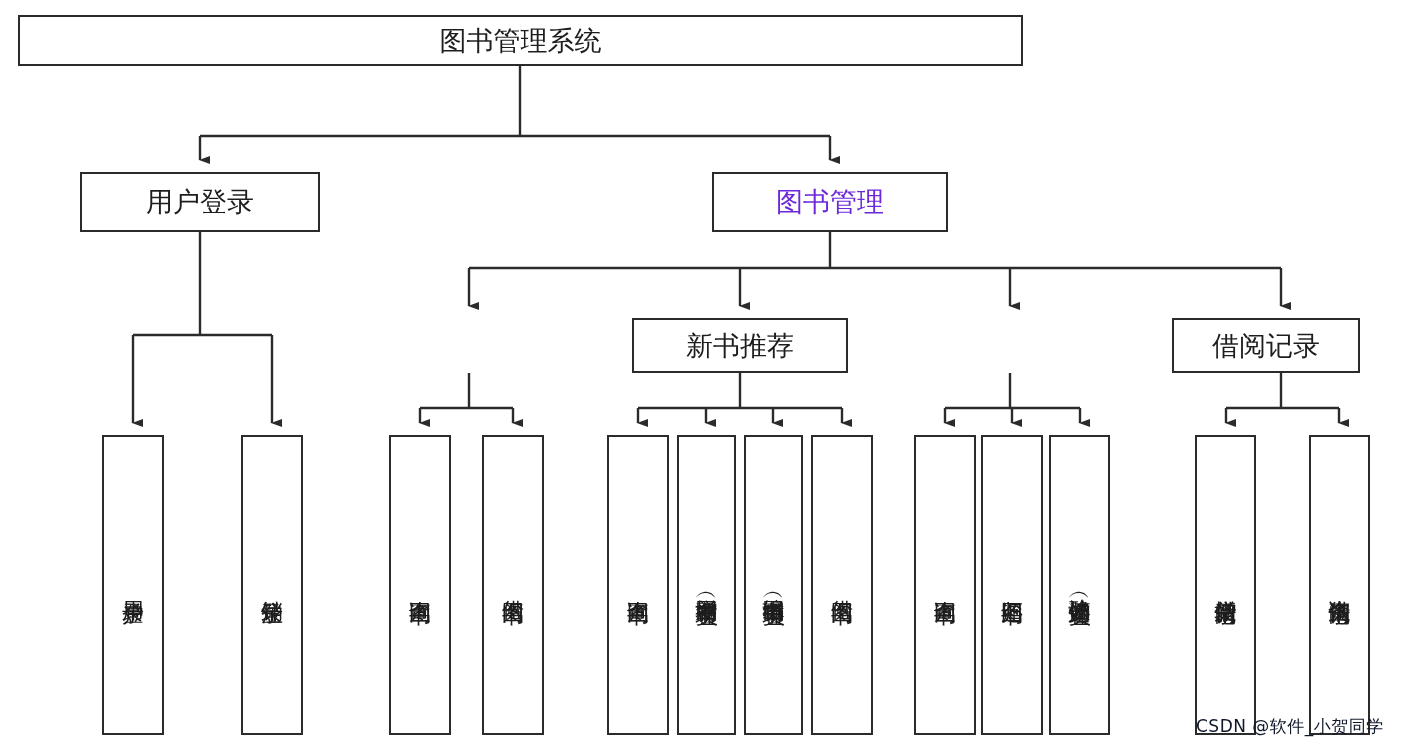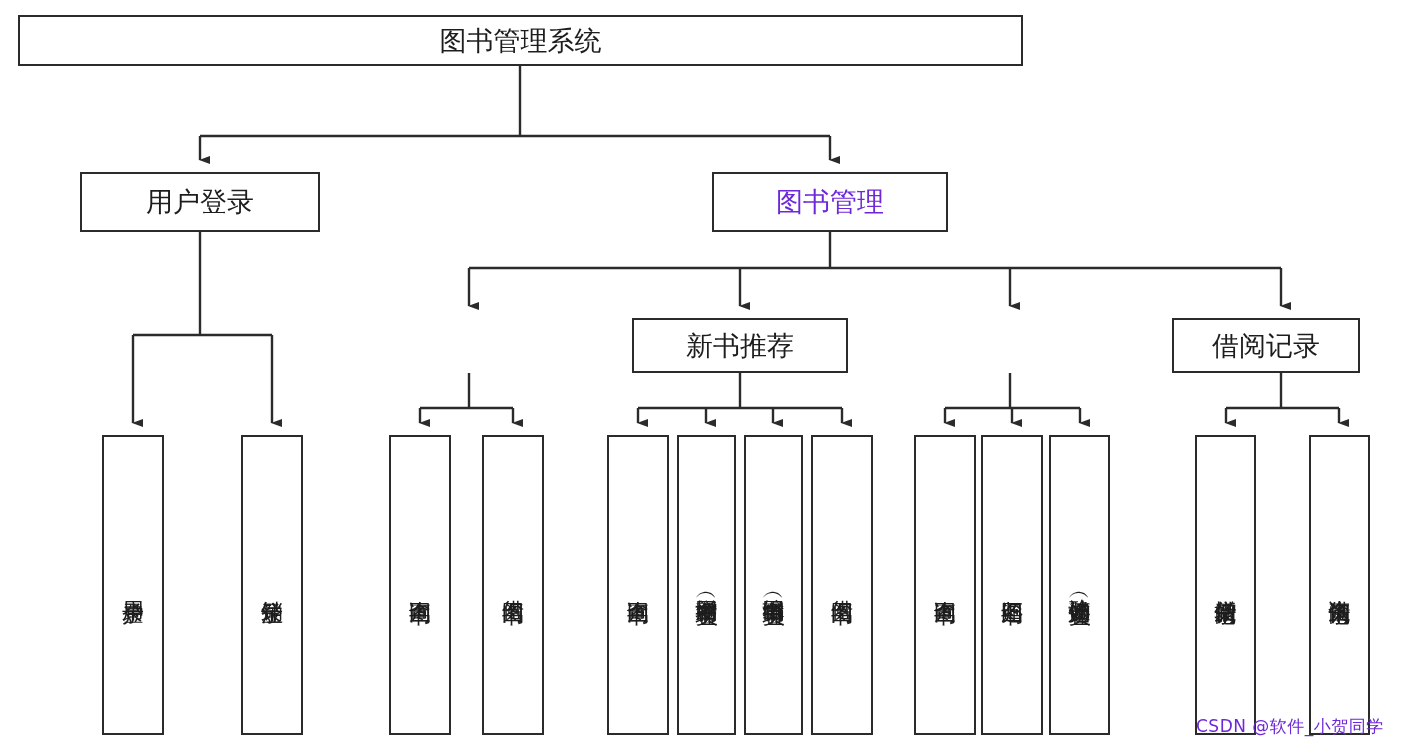--- a/index.html
+++ b/index.html
@@ -170,15 +170,15 @@
   <div class="node-box" style="left: 1049px; top: 435px; width: 61px; height: 300px; border-color: rgb(43, 43, 43); background: rgb(255, 255, 255);">
     <span class="node-label-v" style="color: rgb(29, 29, 29);">确认归还（管理员）</span>
   </div>
   <div class="node-box" style="left: 1195px; top: 435px; width: 61px; height: 300px; border-color: rgb(43, 43, 43); background: rgb(255, 255, 255);">
     <span class="node-label-v" style="color: rgb(29, 29, 29);">新增借阅记录</span>
   </div>
   <div class="node-box" style="left: 1309px; top: 435px; width: 61px; height: 300px; border-color: rgb(43, 43, 43); background: rgb(255, 255, 255);">
     <span class="node-label-v" style="color: rgb(29, 29, 29);">查询借阅记录</span>
   </div>
 
-  <div class="watermark" style="left: 1196px; top: 715px; color: #6d28d9;">CSDN @软件_小贺同学</div>
+  <div class="watermark" style="left: 1196px; top: 715px; color: #0f172a;">CSDN @软件_小贺同学</div>
 
 </div>
 
 </body></html>

